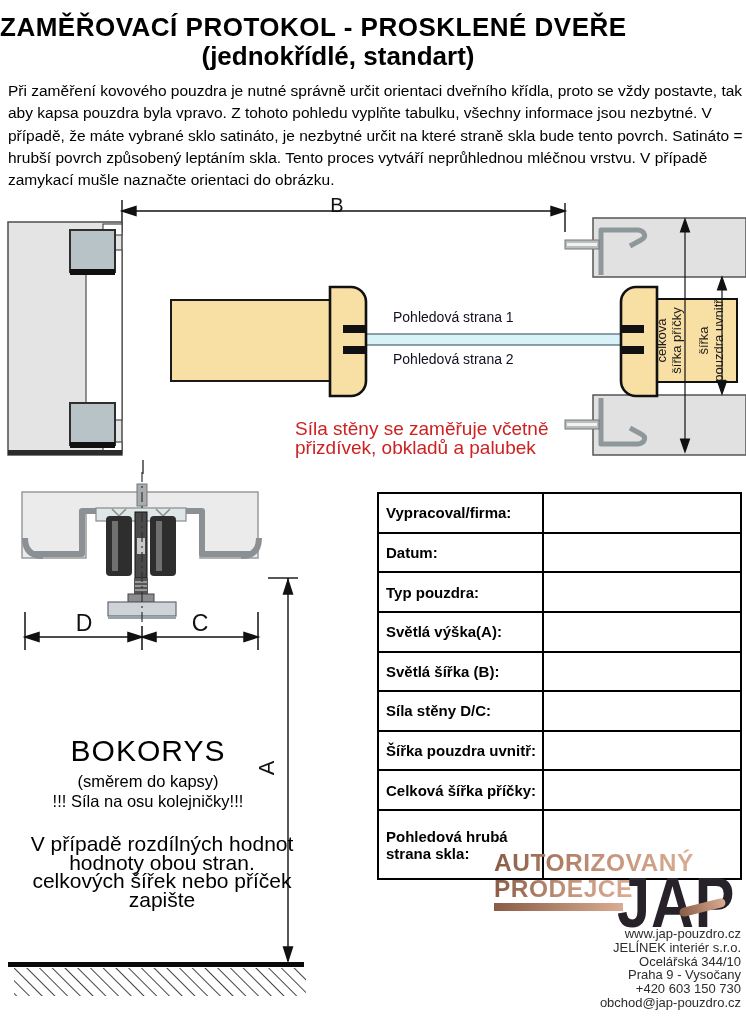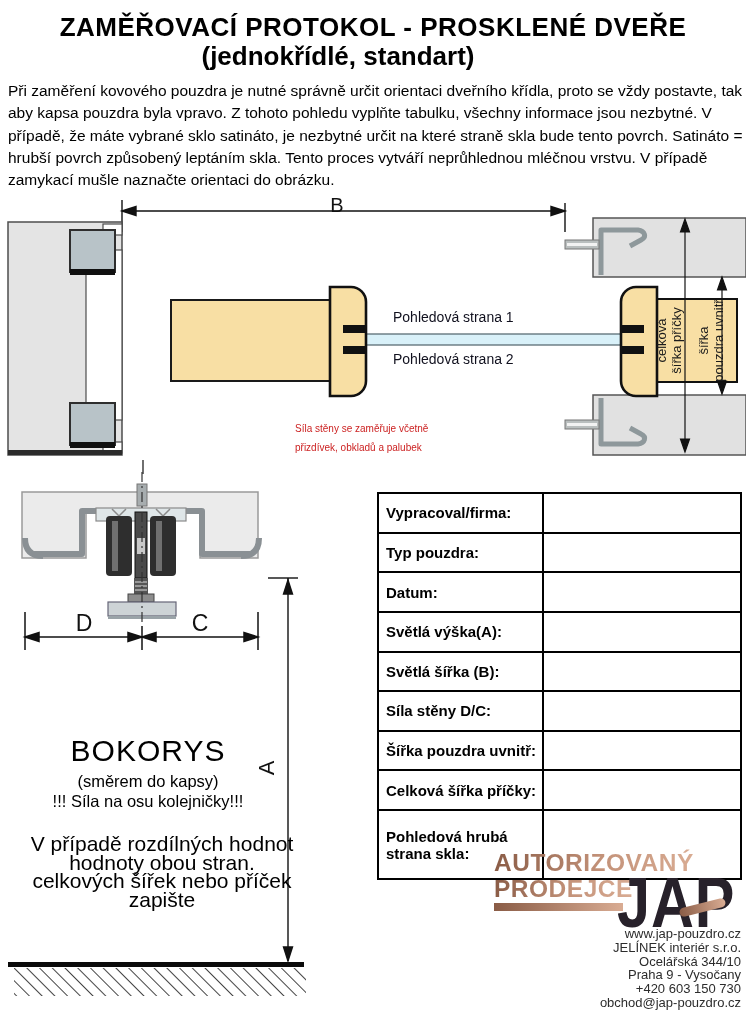--- a/index.html
+++ b/index.html
@@ -1,30 +1,30 @@
 <!DOCTYPE html>
 <html><head>
 <meta charset="utf-8">
 <style>
   html,body{margin:0;padding:0;background:#fff;}
   .page{position:relative;width:746px;height:1020px;background:#fff;overflow:hidden;
         font-family:"Liberation Sans", sans-serif;color:#000;}
   .abs{position:absolute;}
 
   
-  .title-line1{top:12px;left:0;width:746px;text-align:center;font-size:26px;font-weight:bold;letter-spacing:.5px;}
+  .title-line1{top:12px;left:0;width:746px;font-size:26px;font-weight:bold;letter-spacing:.5px;}
   .title-line2{top:41px;left:0;width:676px;text-align:center;font-size:26px;font-weight:bold;}
   .intro{top:80px;left:8px;width:736px;font-size:15.5px;line-height:22.3px;}
 
   
   .plan-svg{top:195px;left:0;}
   .lbl-side{font-size:14px;color:#10101e;}
   .lbl-side1{left:393px;top:309px;}
   .lbl-side2{left:393px;top:351px;}
-  .red-note{left:295px;top:419px;font-size:10px;line-height:19px;font-weight:500;}
+  .red-note{left:295px;top:419px;font-size:19px;line-height:19px;font-weight:500;}
   .vlabel{width:90px;height:15px;font-size:13px;line-height:15px;text-align:center;color:#1c1c1c;
           transform:rotate(-90deg);}
   .vl1{left:616px;top:333px;} .vl2{left:631px;top:333px;}
   .vl3{left:658px;top:333px;} .vl4{left:673px;top:333px;}
 
   
   .side-svg{top:470px;left:0;}
   .bokorys{top:734px;left:0;width:296px;text-align:center;}
   .bok-title{font-size:30px;letter-spacing:1px;}
   .bok-sub{font-size:16.5px;margin-top:4px;}
@@ -212,25 +212,25 @@
     </div>
   </div>
 
   <table class="form">
     <tbody>
       <tr>
         <td class="flabel">Vypracoval/firma:</td>
         <td class="fvalue"></td>
       </tr>
       <tr>
+        <td class="flabel">Datum:</td>
+        <td class="fvalue"></td>
+      </tr>
+      <tr>
         <td class="flabel">Typ pouzdra:</td>
-        <td class="fvalue"></td>
-      </tr>
-      <tr>
-        <td class="flabel">Datum:</td>
         <td class="fvalue"></td>
       </tr>
       <tr>
         <td class="flabel">Světlá výška(A):</td>
         <td class="fvalue"></td>
       </tr>
       <tr>
         <td class="flabel">Světlá šířka (B):</td>
         <td class="fvalue"></td>
       </tr>

